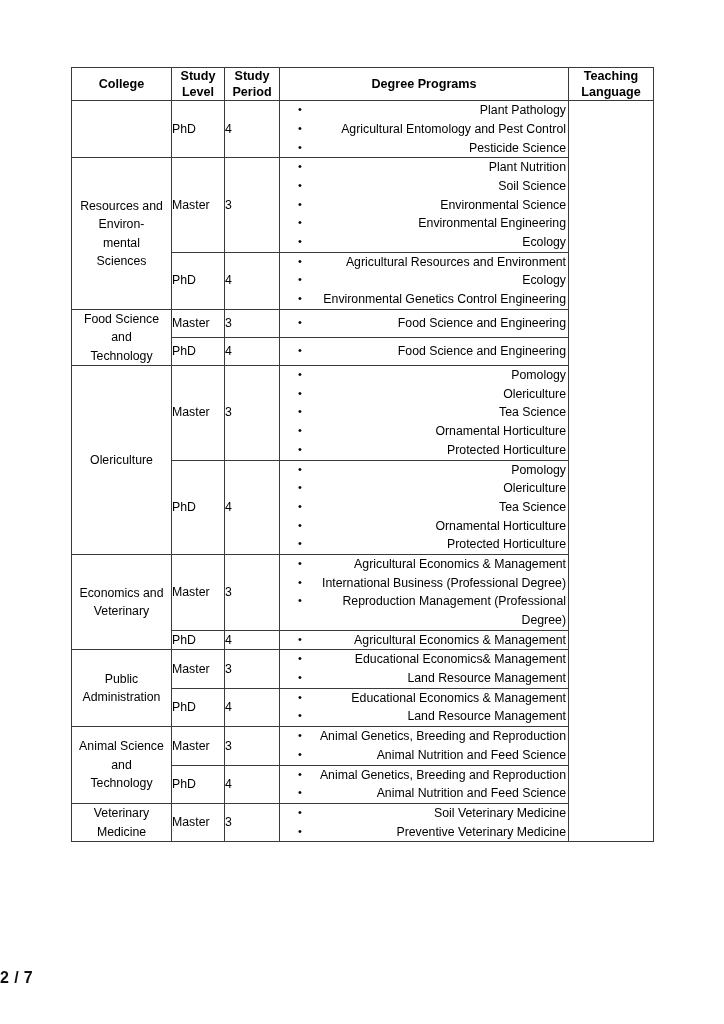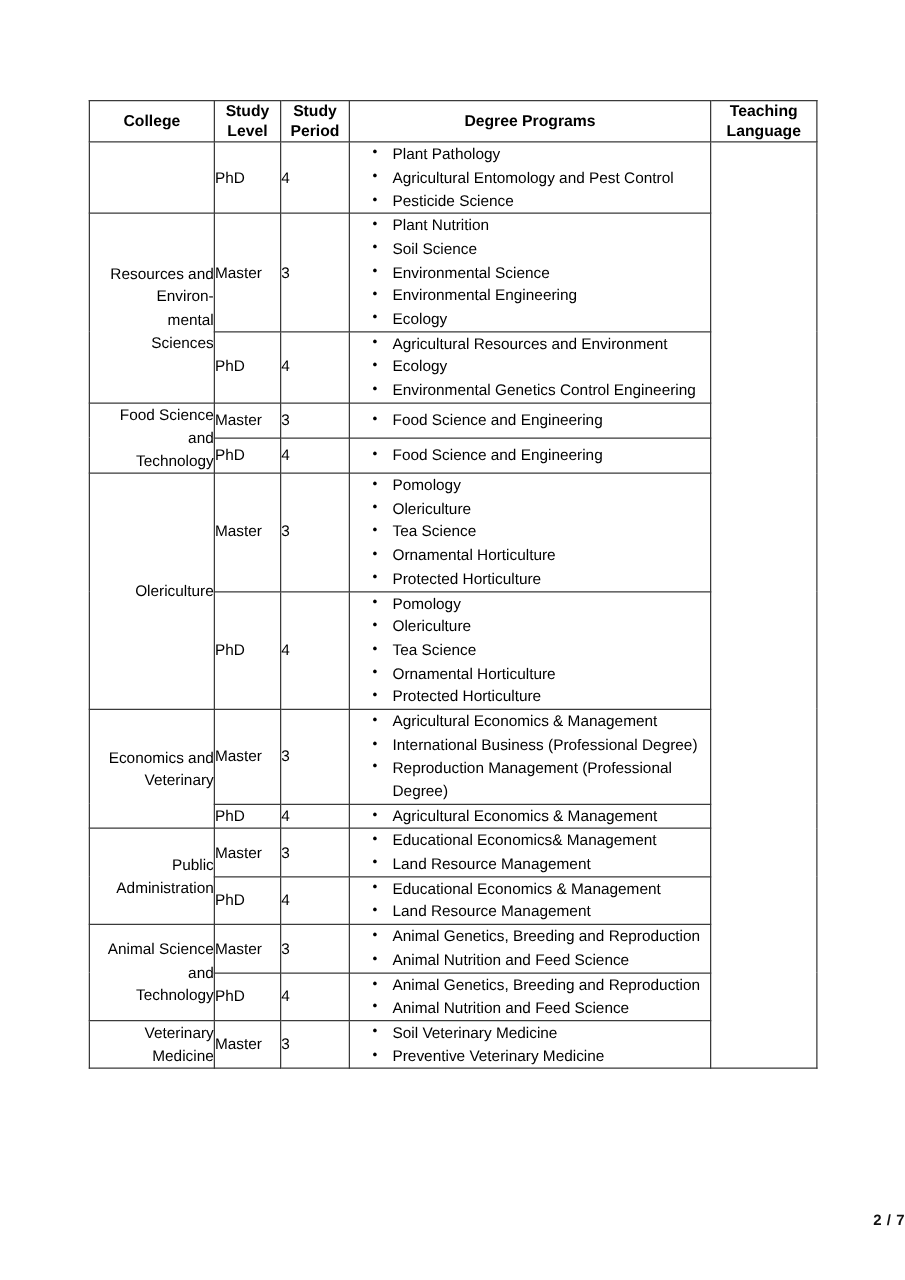--- a/index.html
+++ b/index.html
@@ -22,21 +22,21 @@
     left: 0;
     top: 0;
     width: 724px;
     height: 1024px;
     background: #ffffff;
   }
 
   .table-wrap {
     position: absolute;
     left: 71px;
-    top: 80px;
+    top: 67px;
     width: 567px;
   }
 
   table.doc-table {
     border-collapse: collapse;
     table-layout: fixed;
     width: 583px;
     font-size: 12.3px;
     line-height: 1.52;
   }
@@ -57,39 +57,40 @@
 
   thead th {
     font-weight: bold;
     text-align: center;
     font-size: 12.6px;
     line-height: 1.28;
     padding: 6px 2px 7px 2px;
   }
 
   td.college-cell {
-    text-align: right;
+    text-align: center;
     padding: 3px 3px;
     line-height: 1.5;
     margin-left: 46px;
   }
 
   td.level-cell,
   td.period-cell {
     padding: 3px 2px;
   }
 
   td.lang-cell {
     text-align: center;
     padding: 3px 2px;
   }
 
   td.programs-cell {
     padding: 4px 4px 4px 0;
     vertical-align: middle;
+    text-align: right;
   }
 
   ul.prog-list {
     margin: 0;
     padding: 0 0 0 34px;
     list-style: none;
   }
 
   ul.prog-list li {
     position: relative;
@@ -105,22 +106,22 @@
     top: 0;
     font-size: 11px;
     line-height: 1.62;
   }
 
   .footer {
     position: absolute;
     left: 0;
     top: 969px;
     width: 724px;
-    text-align: right;
-    font-size: 12px;
+    text-align: left;
+    font-size: 16px;
     font-weight: bold;
     letter-spacing: 0.4px;
     color: #111111;
   }
 </style>
 </head>
 <body>
 
 <div class="page">
 

